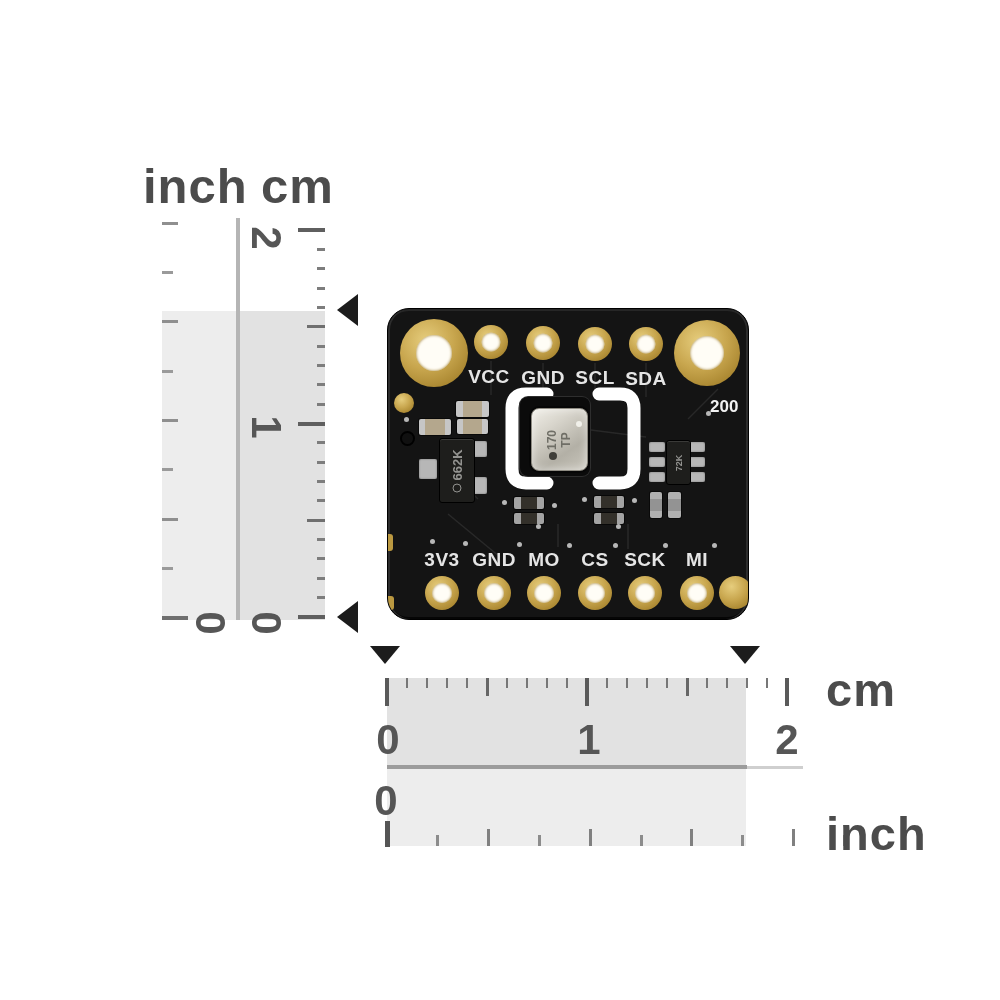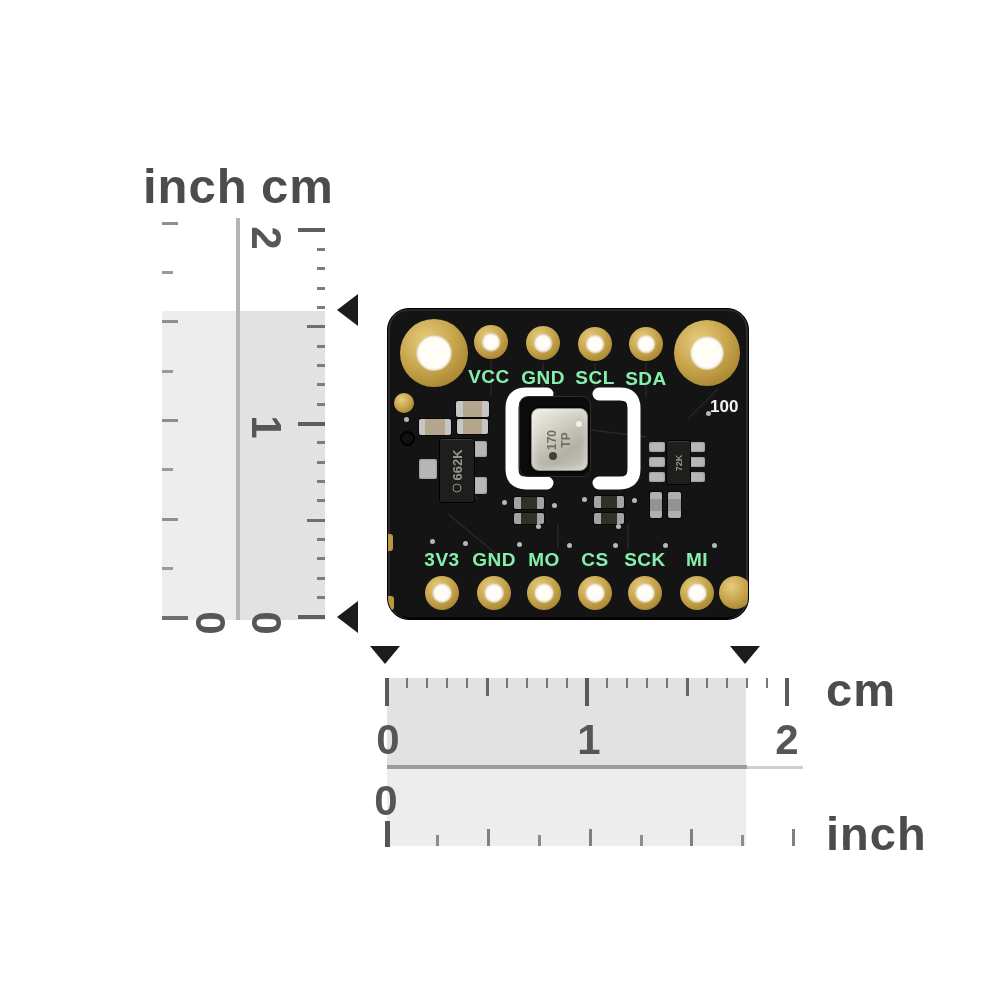--- a/index.html
+++ b/index.html
@@ -17,21 +17,21 @@
   .arrow-down{position:absolute;width:0;height:0;border-left:15px solid transparent;
               border-right:15px solid transparent;border-top:18px solid #1c1c1c;}
   
   .board{position:absolute;left:387px;top:308px;width:360px;height:310px;background:#141414;
          border-radius:22px;overflow:hidden;border:1px solid #000;
          box-shadow:inset 2px 0 0 #2d2d2d, inset -2px 0 0 #2d2d2d, inset 0 -2px 0 #050505, inset 0 2px 0 #262626;}
   .gold{background:radial-gradient(circle at 38% 32%, #e6cd7d 0%, #c8a64e 45%, #a8852f 80%, #8a6a22 100%);
         border-radius:50%;position:absolute;}
   .hole-inner{position:absolute;left:50%;top:50%;transform:translate(-50%,-50%);
               background:#fffdf6;border-radius:50%;box-shadow:inset 0 0 3px #9c7c2e;}
-  .pin-label{position:absolute;color:#86efac;font-weight:700;font-size:19px;text-align:center;
+  .pin-label{position:absolute;color:#e5e5e5;font-weight:700;font-size:19px;text-align:center;
              letter-spacing:0.5px;width:64px;transform:translateX(-50%);}
   .smd{position:absolute;border-radius:2px;}
   .cap-tan{background:linear-gradient(90deg,#c6c6c6 0 20%,#b4a78d 20% 80%,#c6c6c6 80% 100%);
            box-shadow:0 0 0 1px #090909;}
   .cap-gray-v{background:linear-gradient(180deg,#b0b0b0 0 26%,#939393 26% 74%,#b0b0b0 74% 100%);
            box-shadow:0 0 0 1px #090909;}
   .res{background:linear-gradient(90deg,#a3a3a3 0 24%,#33302a 24% 76%,#a3a3a3 76% 100%);
        box-shadow:0 0 0 1px #080808;}
   .pad{position:absolute;background:#b7b7b7;border-radius:2px;box-shadow:inset 0 0 2px #6f6f6f;}
   .chip-body{position:absolute;background:#1e1e1c;border:1px solid #000;border-radius:3px;
@@ -141,21 +141,21 @@
       </div>
 
     <div class="pin-label" style="left:101px;top:57px;">VCC</div>
     <div class="pin-label" style="left:155px;top:58px;">GND</div>
     <div class="pin-label" style="left:207px;top:58px;">SCL</div>
     <div class="pin-label" style="left:258px;top:59px;">SDA</div>
 
     <div class="gold" style="left:6px;top:84px;width:20px;height:20px;"></div>
     <div class="abs" style="left:12px;top:122px;width:11px;height:11px;border-radius:50%;background:#101010;border:2px solid #000;"></div>
 
-    <div class="abs" style="left:322px;top:88px;width:36px;color:#f2f2f2;font-weight:700;font-size:17px;">100</div>
+    <div class="abs" style="left:322px;top:88px;width:36px;color:#f2f2f2;font-weight:700;font-size:17px;">200</div>
 
     <svg class="abs" style="left:115px;top:76px;" width="140" height="105">
       <g stroke="#ffffff" stroke-width="13" fill="none" stroke-linecap="round">
         <path d="M 44 9 L 23 9 Q 9 9 9 23 L 9 84 Q 9 98 23 98 L 44 98"></path>
         <path d="M 96 9 L 117 9 Q 131 9 131 23 L 131 84 Q 131 98 117 98 L 96 98"></path>
       </g>
     </svg>
 
     <div class="sensor-base" style="left:132px;top:88px;width:70px;height:79px;"></div>
     <div class="sensor-lid" style="left:143px;top:99px;width:55px;height:61px;">

